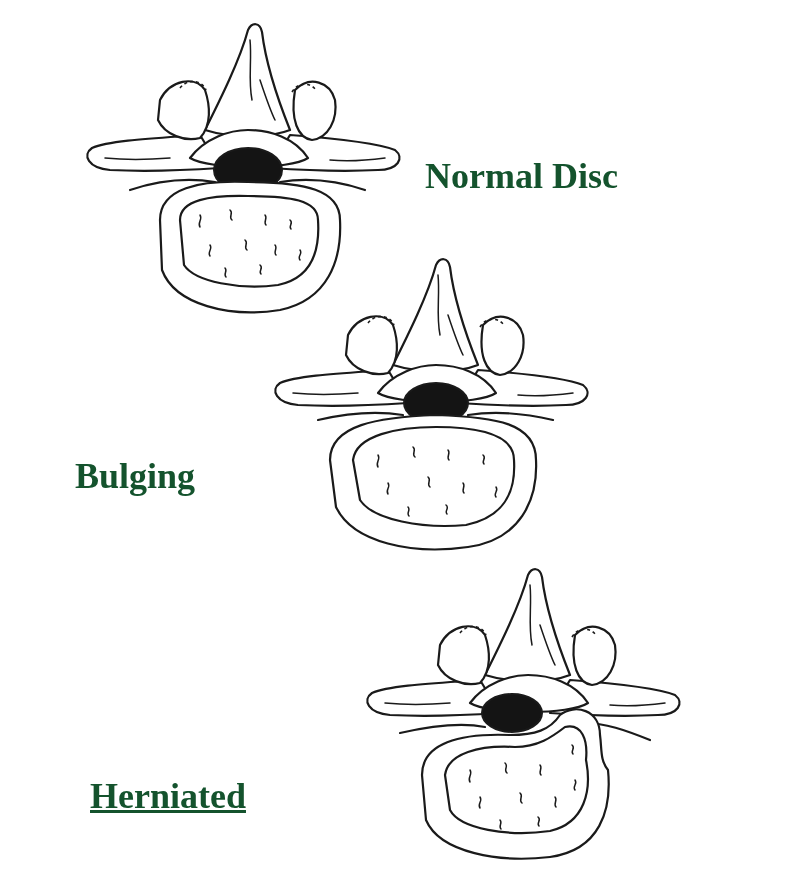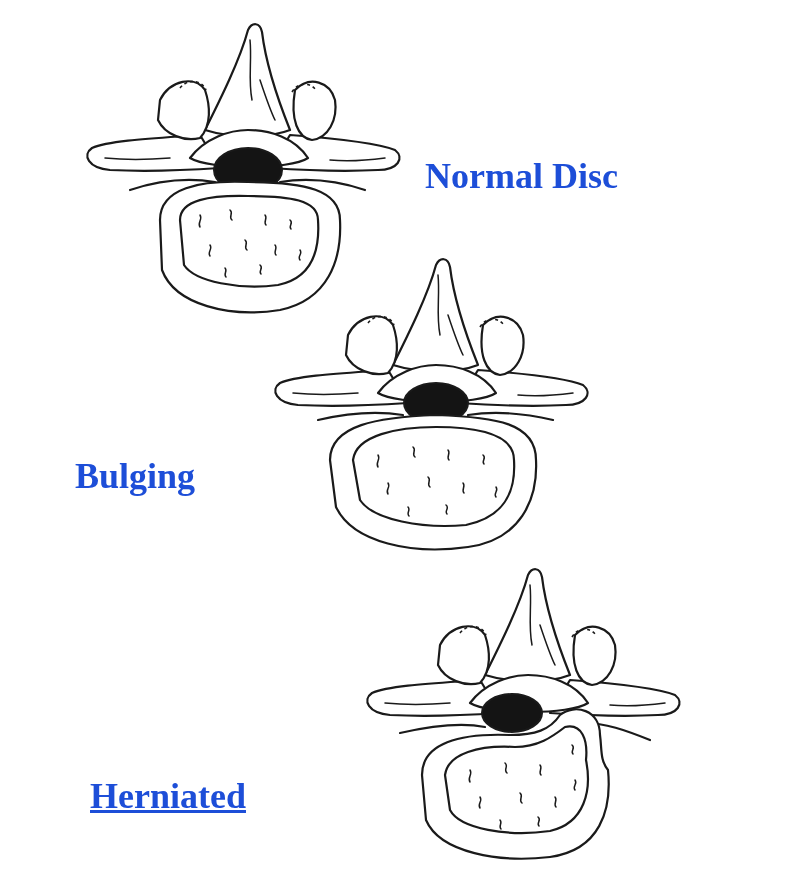--- a/index.html
+++ b/index.html
@@ -1,17 +1,17 @@
 <!DOCTYPE html>
 <html><head>
 <meta charset="utf-8">
 <style>
   html,body{margin:0;padding:0;background:#ffffff;}
   body{width:800px;height:872px;position:relative;overflow:hidden;font-family:"Liberation Serif","DejaVu Serif",serif;}
-  .label{position:absolute;font-weight:bold;color:#1d4ed8;font-size:36px;letter-spacing:0px;white-space:nowrap;}
+  .label{position:absolute;font-weight:bold;color:#14532d;font-size:36px;letter-spacing:0px;white-space:nowrap;}
   .vert{position:absolute;}
   svg{overflow:visible;}
   .ln{fill:none;stroke:#1a1a1a;stroke-width:2.2;stroke-linecap:round;stroke-linejoin:round;}
   .fill{fill:#fff;stroke:#1a1a1a;stroke-width:2.2;stroke-linejoin:round;}
   .canal{fill:#141414;stroke:#1a1a1a;stroke-width:2;}
   .dash{fill:none;stroke:#1a1a1a;stroke-width:1.6;stroke-dasharray:3 3;}
   .tex{fill:none;stroke:#1a1a1a;stroke-width:1.5;stroke-linecap:round;}
 </style>
 </head>
 <body>

